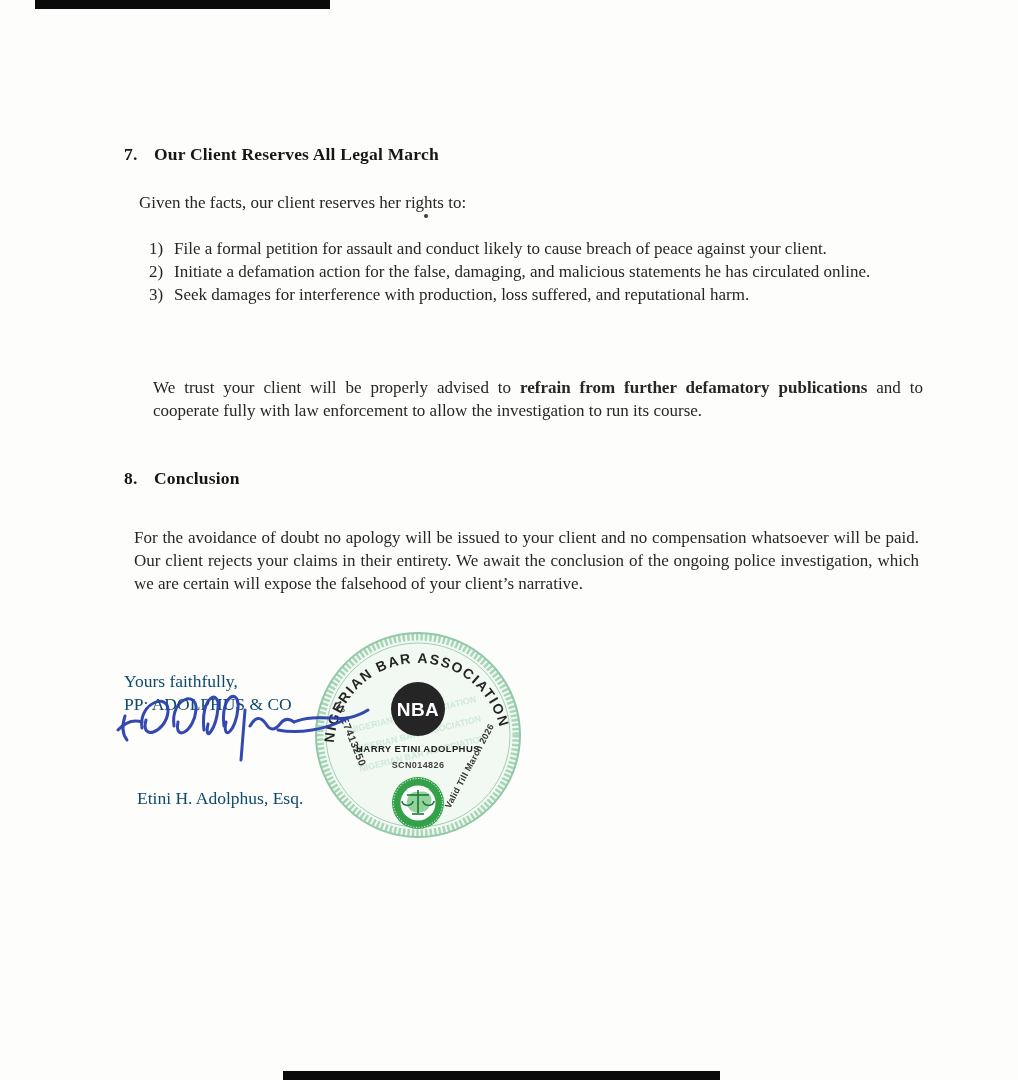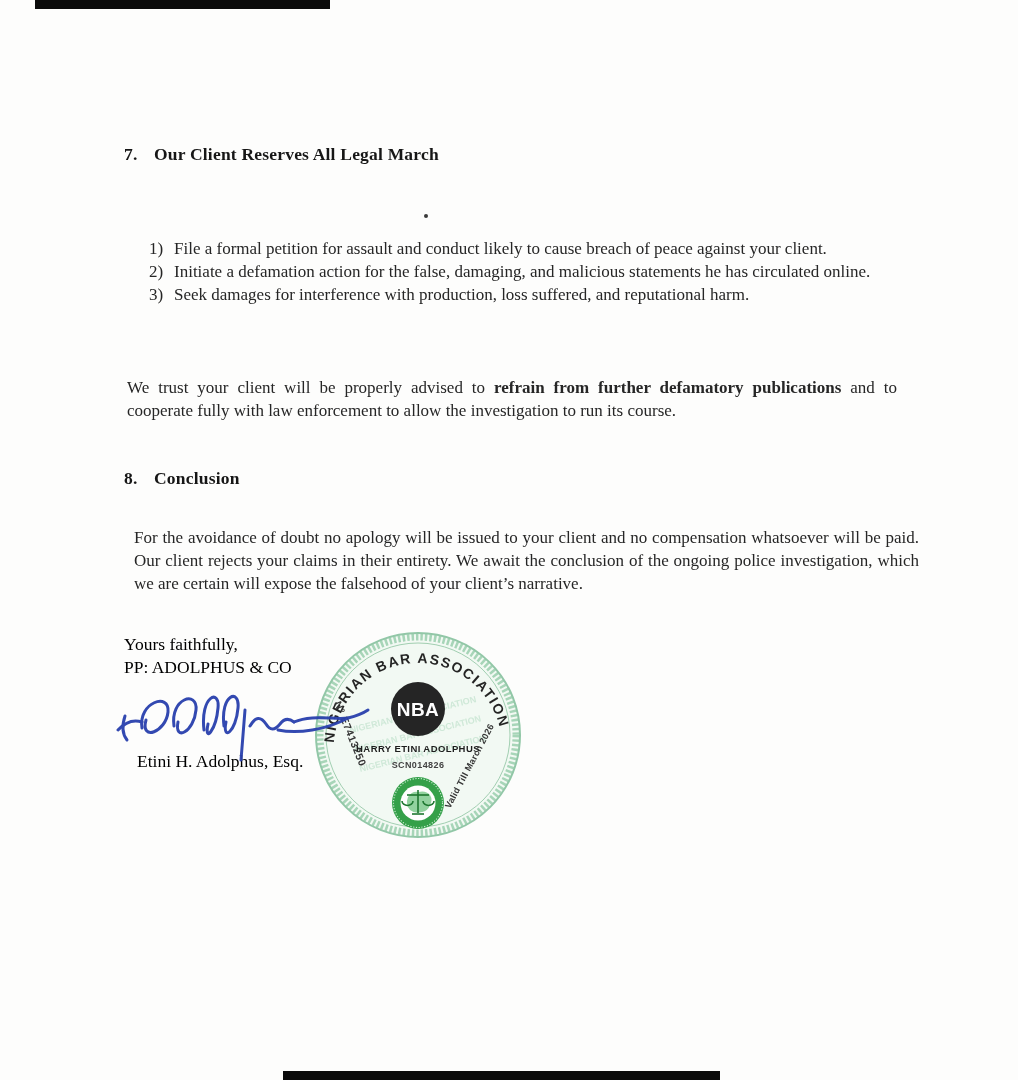--- a/index.html
+++ b/index.html
@@ -23,28 +23,28 @@
   .heading .sec-num{width:30px;flex:0 0 30px;}
   .body-text{font-size:17px;line-height:23px;color:#262626;}
   .justify{text-align:justify;}
 
   .intro{left:139px;top:191px;width:770px;}
   .sec7-head{left:124px;top:144px;}
   .list{left:149px;top:237px;width:760px;}
   .list .li{display:flex;}
   .list .marker{flex:0 0 25px;}
   .list .li-text{flex:1;text-align:justify;}
-  .closing{left:127px;top:376px;width:770px;}
+  .closing{left:153px;top:376px;width:770px;}
   .sec8-head{left:124px;top:468px;}
   .conclusion{left:124px;top:516px;width:785px;}
 
   .valediction{left:124px;top:634px;}
   .firm{left:124px;top:657px;}
   .signatory{left:137px;top:751px;z-index:1;}
-  .plain-line{font-size:17.5px;color:#000000;}
+  .plain-line{font-size:17.5px;color:#0c4a6e;margin-top:37px;}
 
   .artifact-dot{
     left:424px;top:214px;width:4px;height:4px;border-radius:50%;
     background:#3a3a3a;
   }
 
   .signature-svg{left:112px;top:686px;z-index:3;}
   .stamp-svg{left:312px;top:629px;z-index:2;opacity:0.97;}
 </style>
 </head>
@@ -53,20 +53,21 @@
 <div class="page">
 
   <div class="scan-bar top"></div>
   <div class="scan-bar bottom"></div>
 
   <div class="abs heading sec7-head">
     <span class="sec-num">7.</span>
     <span>Our Client Reserves All Legal March</span>
   </div>
 
+  <p class="abs body-text intro" style="margin:0;">Given the facts, our client reserves her rights to:</p>
   <div class="abs artifact-dot"></div>
 
   <div class="abs body-text list">
     <div class="li">
       <span class="marker">1)</span>
       <span class="li-text">File a formal petition for assault and conduct likely to cause breach of peace against your client.</span>
     </div>
     <div class="li">
       <span class="marker">2)</span>
       <span class="li-text">Initiate a defamation action for the false, damaging, and malicious statements he has circulated online.</span>

